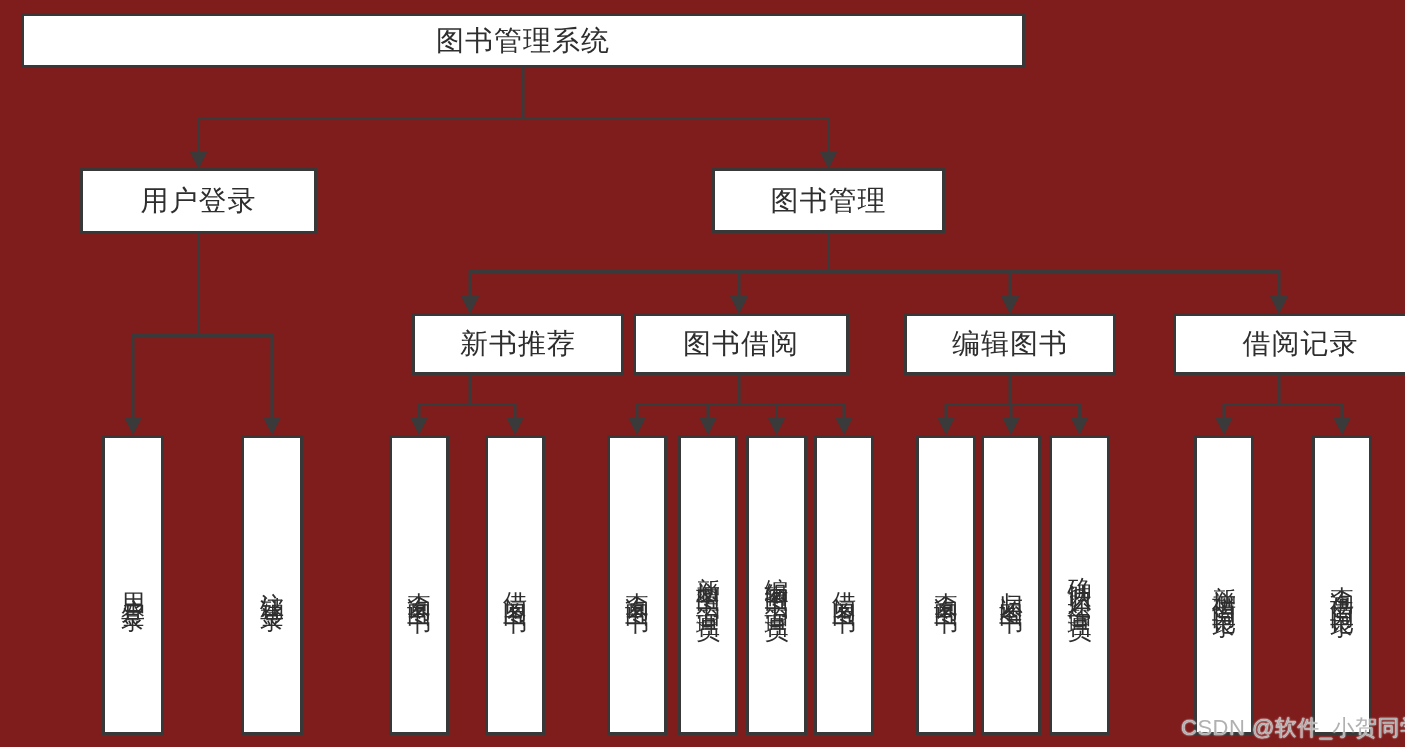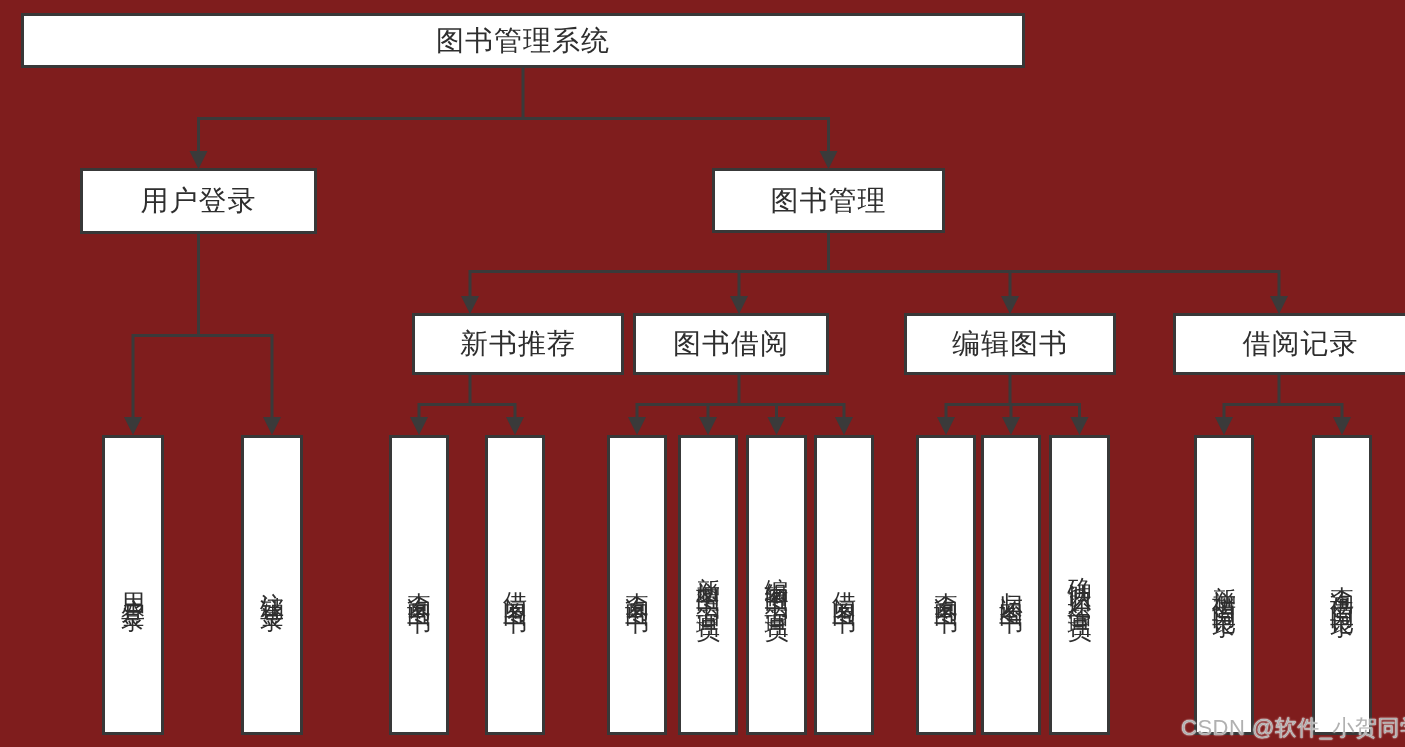--- a/index.html
+++ b/index.html
@@ -113,21 +113,21 @@
   <div class="box hbox" style="left:80px; top:168px; width:237px; height:66px;">
     <span>用户登录</span>
   </div>
   <div class="box hbox" style="left:712px; top:168px; width:233px; height:65px;">
     <span>图书管理</span>
   </div>
 
   <div class="box hbox" style="left:364px; top:313px; width:212px; height:62px;margin-left:48px;">
     <span>新书推荐</span>
   </div>
-  <div class="box hbox" style="left:633px; top:313px; width:196px; height:62px;">
+  <div class="box hbox" style="left:633px; top:313px; width:216px; height:62px;">
     <span>图书借阅</span>
   </div>
   <div class="box hbox" style="left:904px; top:313px; width:212px; height:62px;">
     <span>编辑图书</span>
   </div>
   <div class="box hbox" style="left:1173px; top:313px; width:255px; height:62px;">
     <span>借阅记录</span>
   </div>
 
   <div class="box vbox" style="left:102px; top:435px; width:62px; height:300px;">

